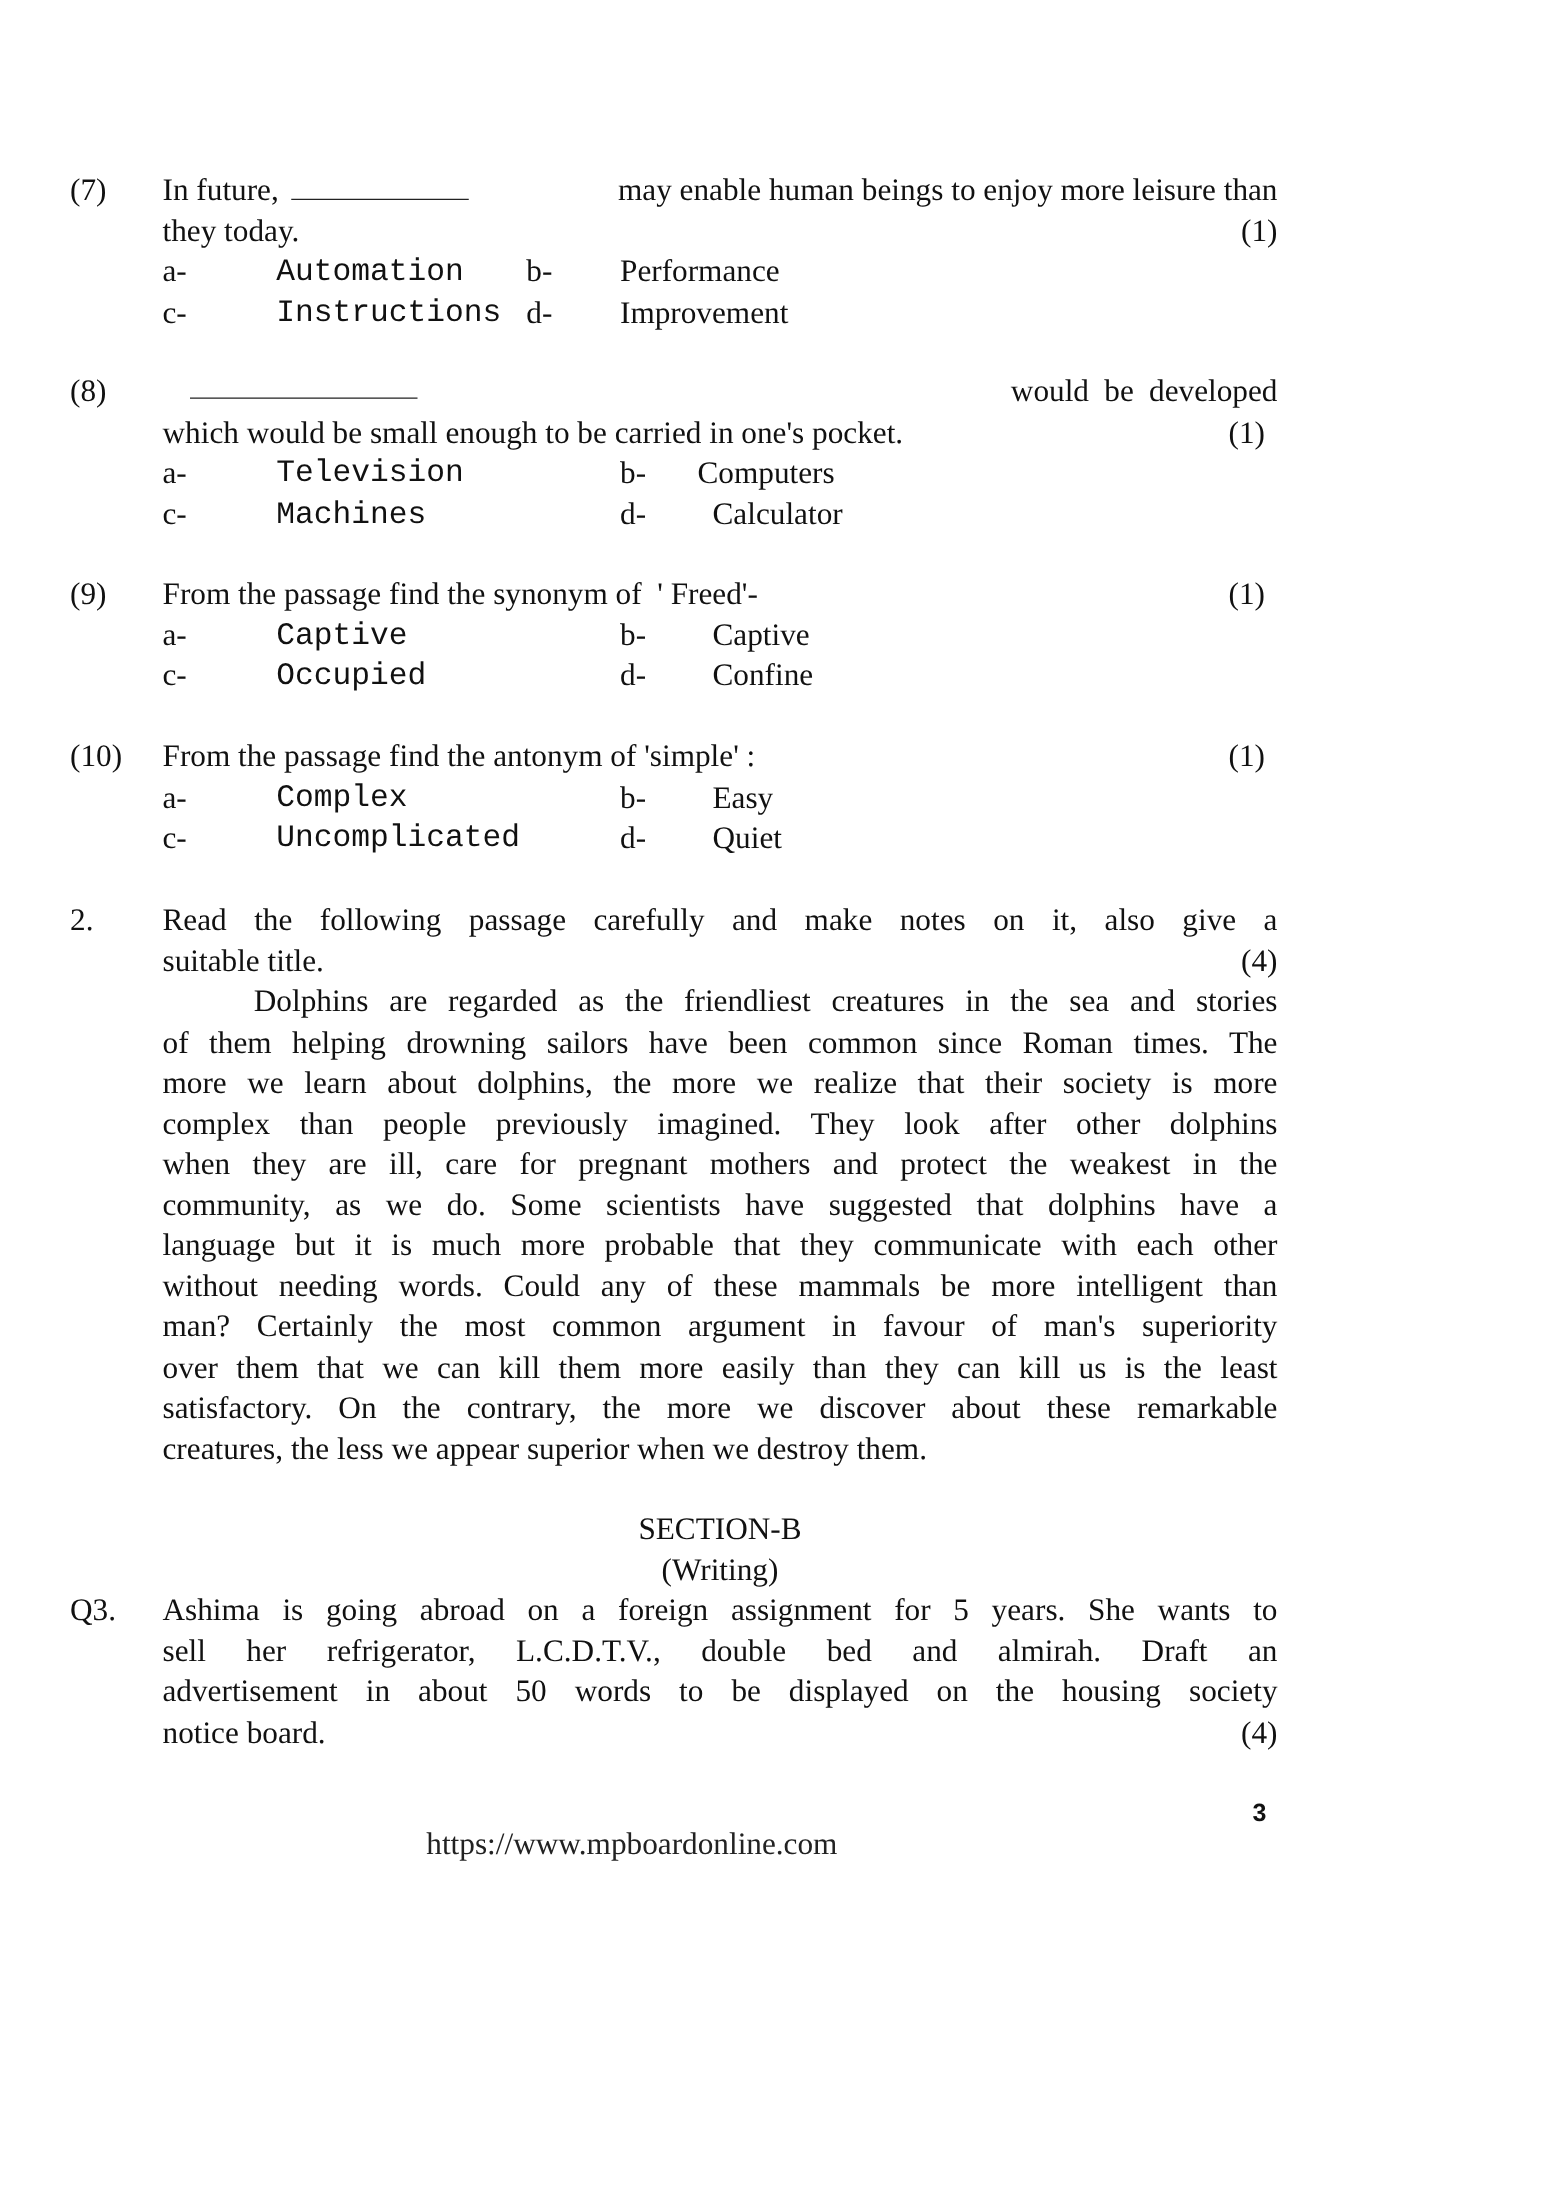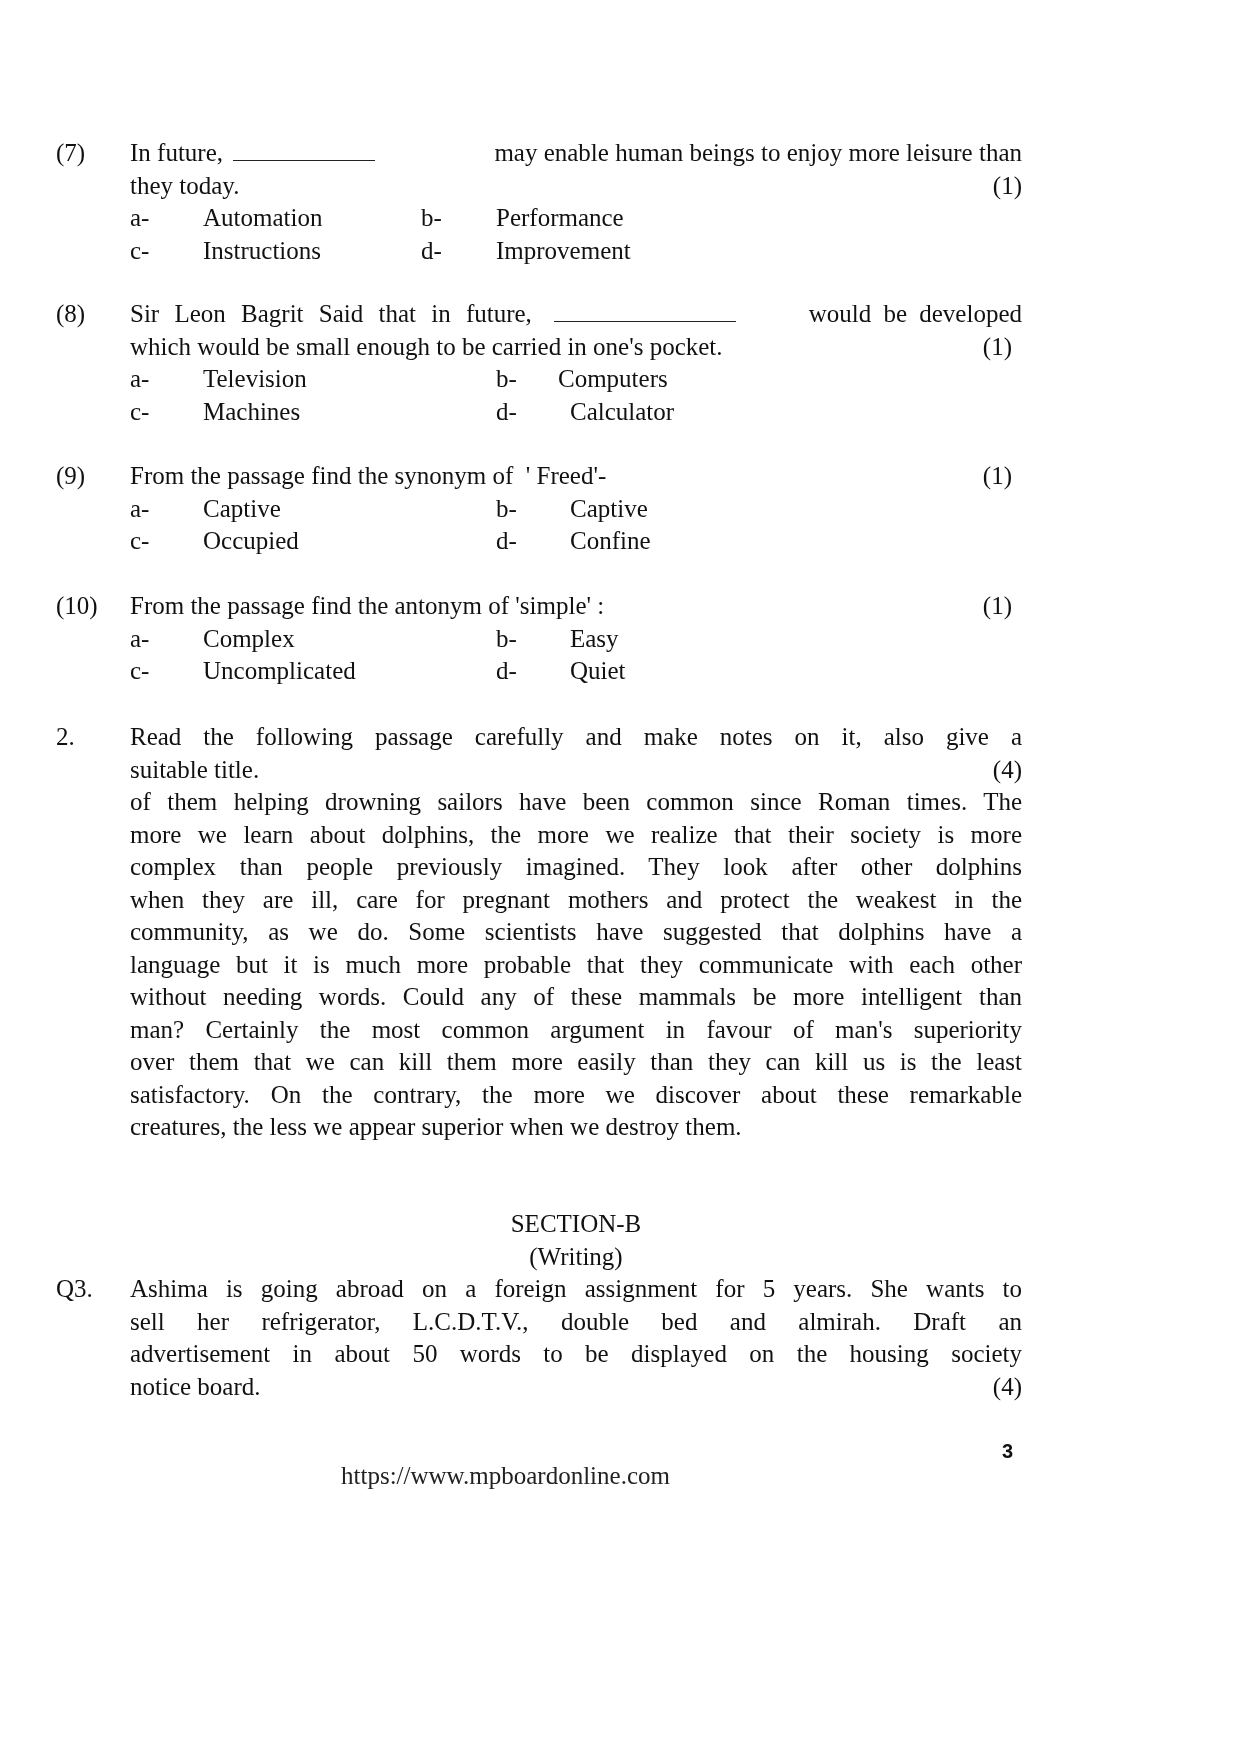--- a/index.html
+++ b/index.html
@@ -12,21 +12,21 @@
   .page { position: absolute; left: 0; top: 0; width: 1241px; height: 1754px; }
   .q { position: absolute; left: 56px; width: 966px; }
   .qnum { position: absolute; left: 0; top: 0; }
   .qbody { margin-left: 74px; }
   .line { height: 32.5px; line-height: 32.5px; white-space: nowrap; position: relative; }
   .just { text-align: justify; text-align-last: justify; white-space: normal; }
   .marks { position: absolute; right: 0; top: 0; }
   .blank { display: inline-block; border-bottom: 1.5px solid #222; vertical-align: baseline; height: 20px; }
   .opt-row { height: 32.5px; line-height: 32.5px; position: relative; }
   .opt-letter { position: absolute; left: 0; }
-  .opt-text { position: absolute; left: 73px; }
+  .opt-text { position: absolute; left: 91px; font-family: Liberation Mono, monospace; }
   .opt-letter2 { position: absolute; }
   .opt-text2 { position: absolute; }
   .passage { margin-left: 74px; }
   .passage .line { text-align: justify; text-align-last: justify; white-space: normal; }
   .passage .line.last { text-align-last: left; }
   .passage .indent { text-indent: 73px; }
   .center { text-align: center; }
   .footer-page { position: absolute; left: 1002px; top: 1440px; font-size: 20px; font-weight: bold; font-family: "Liberation Sans", sans-serif; }
   .footer-url { position: absolute; left: 0; width: 1011px; top: 1462px; text-align: center; font-size: 25px; font-family: "Liberation Serif", serif; color: #222; }
 </style>
@@ -62,21 +62,20 @@
         <span class="opt-text2" style="left:366px;">Improvement</span>
       </div>
     </div>
   </div>
 
   <div class="q" style="top:298px;">
     <span class="qnum" style="line-height:32.5px;">(8)</span>
     <div class="qbody">
       <div class="line" style="display:flex; justify-content:space-between;">
         <span style="display:flex; align-items:baseline;">
-          <span style="word-spacing:9px;">Sir Leon Bagrit Said that in future,</span>
           <span class="blank" style="width:182px; margin-left:22px;"></span>
         </span>
         <span style="word-spacing:6px;">would be developed</span>
       </div>
       <div class="line">
         <span>which would be small enough to be carried in one's pocket.</span>
         <span class="marks" style="right:10px;">(1)</span>
       </div>
       <div class="opt-row">
         <span class="opt-letter">a-</span>
@@ -140,20 +139,21 @@
   <div class="q" style="top:721px;">
     <span class="qnum" style="line-height:32.5px;">2.</span>
     <div class="qbody">
       <div class="line just">Read the following passage carefully and make notes on it, also give a</div>
       <div class="line">
         <span>suitable title.</span>
         <span class="marks">(4)</span>
       </div>
     </div>
     <div class="passage">
+      <div class="line indent">Dolphins are regarded as the friendliest creatures in the sea and stories</div>
       <div class="line">of them helping drowning sailors have been common since Roman times. The</div>
       <div class="line">more we learn about dolphins, the more we realize that their society is more</div>
       <div class="line">complex than people previously imagined. They look after other dolphins</div>
       <div class="line">when they are ill, care for pregnant mothers and protect the weakest in the</div>
       <div class="line">community, as we do. Some scientists have suggested that dolphins have a</div>
       <div class="line">language but it is much more probable that they communicate with each other</div>
       <div class="line">without needing words. Could any of these mammals be more intelligent than</div>
       <div class="line">man? Certainly the most common argument in favour of man's superiority</div>
       <div class="line">over them that we can kill them more easily than they can kill us is the least</div>
       <div class="line">satisfactory. On the contrary, the more we discover about these remarkable</div>

